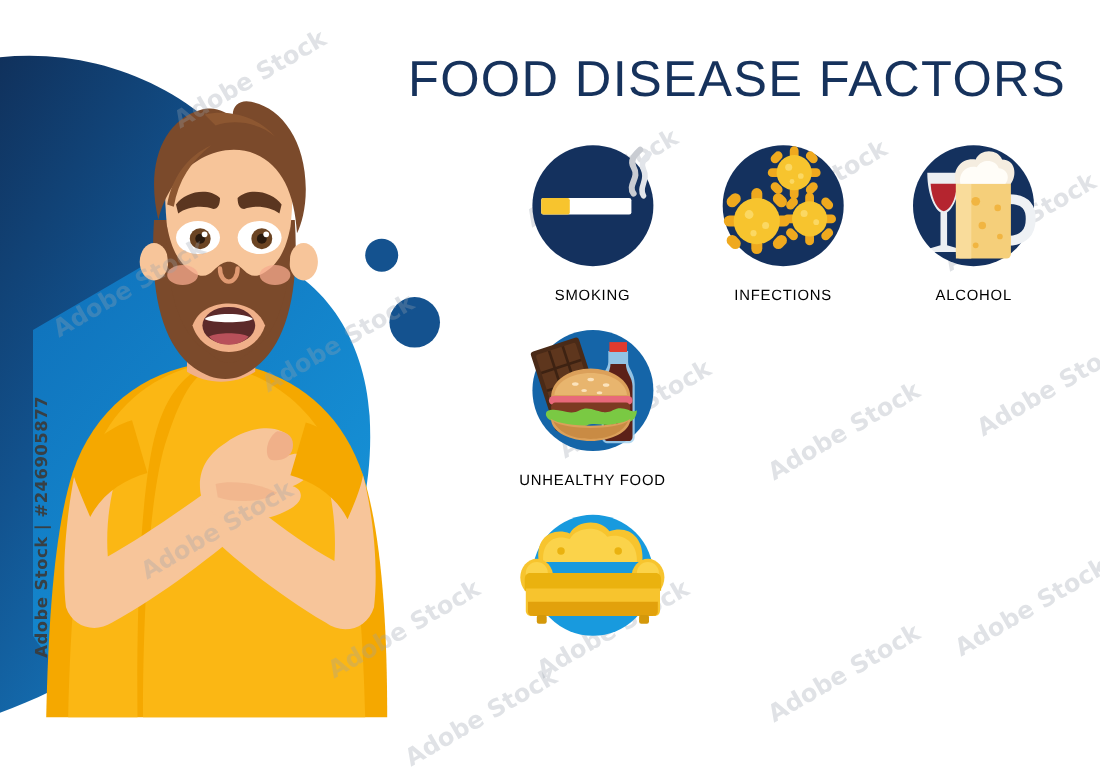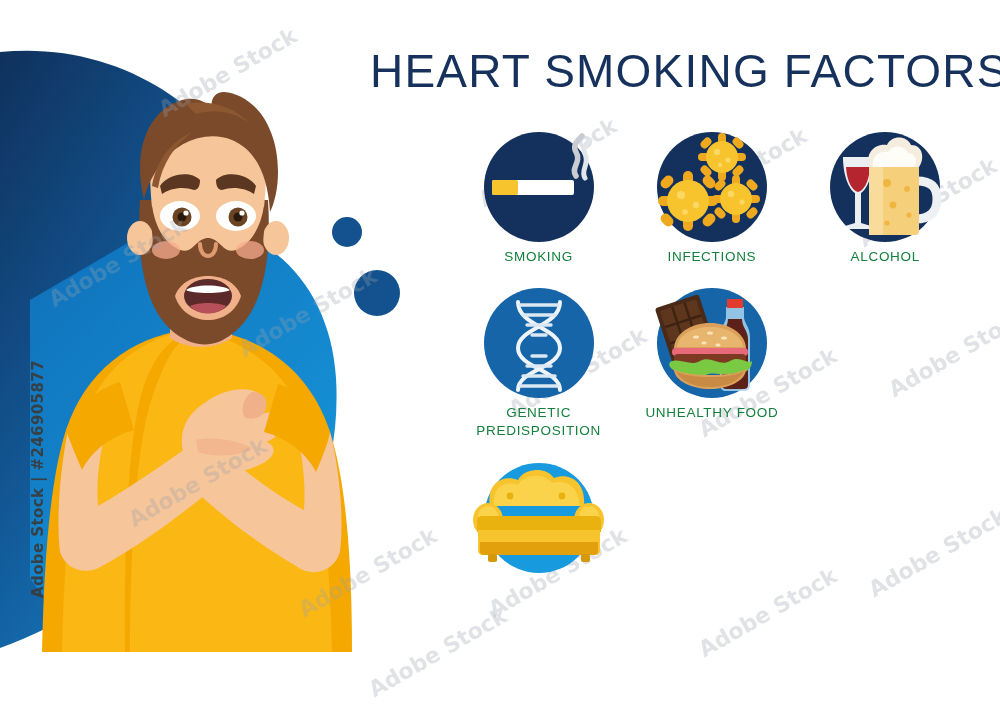--- a/index.html
+++ b/index.html
@@ -47,23 +47,23 @@
   .grid{position:absolute;left:452px;top:132px;width:520px;}
   .grid-row{display:flex;width:520px;}
   .cell{width:173.3px;display:flex;flex-direction:column;align-items:center;}
   .circle{
     width:110px;height:110px;border-radius:50%;
     position:relative;overflow:visible;
     display:flex;align-items:center;justify-content:center;
   }
   .circle svg{position:absolute;left:50%;top:50%;transform:translate(-50%,-50%);overflow:visible;}
   .cap{
-    margin-top:6px;
+    margin-top:18px;
     font-size:13.5px;font-weight:400;letter-spacing:.7px;
-    color:#15803d;text-align:center;line-height:1.35;
+    color:#000000;text-align:right;line-height:1.35;
     text-transform:uppercase;
   }
   .row-gap-1{margin-bottom:22px;}
   .row-gap-2{margin-bottom:22px;}
 </style>
 </head>
 <body>
 
 <div id="stage">
 
@@ -199,21 +199,21 @@
   <div class="wm-tile" style="left:500px;top:360px;">Adobe Stock</div>
   <div class="wm-tile" style="left:690px;top:380px;">Adobe Stock</div>
   <div class="wm-tile" style="left:880px;top:340px;">Adobe Stock</div>
   <div class="wm-tile" style="left:480px;top:560px;">Adobe Stock</div>
   <div class="wm-tile" style="left:690px;top:600px;">Adobe Stock</div>
   <div class="wm-tile" style="left:860px;top:540px;">Adobe Stock</div>
   <div class="wm-tile" style="left:360px;top:640px;">Adobe Stock</div>
 
   <div class="wm-side">Adobe Stock | #246905877</div>
 
-  <div class="title">HEART SMOKING FACTORS</div>
+  <div class="title">FOOD DISEASE FACTORS</div>
 
   <div class="grid">
 
     <div class="grid-row row-gap-1">
 
       <div class="cell">
         <div class="circle" style="background:#14315e;">
           <svg width="110" height="110" viewBox="0 0 110 110">
             <rect x="8" y="48" width="82" height="15" rx="2" fill="#ffffff"></rect>
             <rect x="8" y="48" width="26" height="15" rx="2" fill="#f7c42e"></rect>
@@ -305,41 +305,20 @@
             <circle cx="84" cy="88" r="2.6" fill="#f0a92a" opacity=".7"></circle>
             <circle cx="62" cy="96" r="2.6" fill="#f0a92a" opacity=".7"></circle>
           </svg>
         </div>
         <div class="cap">ALCOHOL</div>
       </div>
     </div>
 
     <div class="grid-row row-gap-2">
 
-      <div class="cell">
-        <div class="circle" style="background:#1565a8;">
-          <svg width="110" height="110" viewBox="0 0 110 110">
-            <g stroke="#eef4fa" stroke-width="4" fill="none" stroke-linecap="round">
-              <path d="M34,14 C34,38 76,40 76,60 C76,80 34,82 34,102"></path>
-              <path d="M76,14 C76,38 34,40 34,60 C34,80 76,82 76,102"></path>
-            </g>
-            <g stroke="#dbe8f4" stroke-width="3.4" stroke-linecap="round">
-              <line x1="36" y1="17" x2="74" y2="17"></line>
-              <line x1="39" y1="27" x2="71" y2="27"></line>
-              <line x1="43" y1="37" x2="67" y2="37"></line>
-              <line x1="48" y1="47" x2="62" y2="47"></line>
-              <line x1="48" y1="68" x2="62" y2="68"></line>
-              <line x1="43" y1="78" x2="67" y2="78"></line>
-              <line x1="39" y1="88" x2="71" y2="88"></line>
-              <line x1="36" y1="98" x2="74" y2="98"></line>
-            </g>
-          </svg>
-        </div>
-        <div class="cap">GENETIC PREDISPOSITION</div>
-      </div>
 
       <div class="cell">
         <div class="circle" style="background:#1565a8;">
           <svg width="124" height="124" viewBox="0 0 124 124">
 
             <g transform="rotate(-18 40 58)">
               <rect x="16" y="18" width="46" height="76" rx="3" fill="#4a2a17"></rect>
               <rect x="20" y="22" width="38" height="68" rx="2" fill="#5e361d"></rect>
               <g stroke="#3d2212" stroke-width="2.4">
                 <line x1="33" y1="22" x2="33" y2="90"></line>

